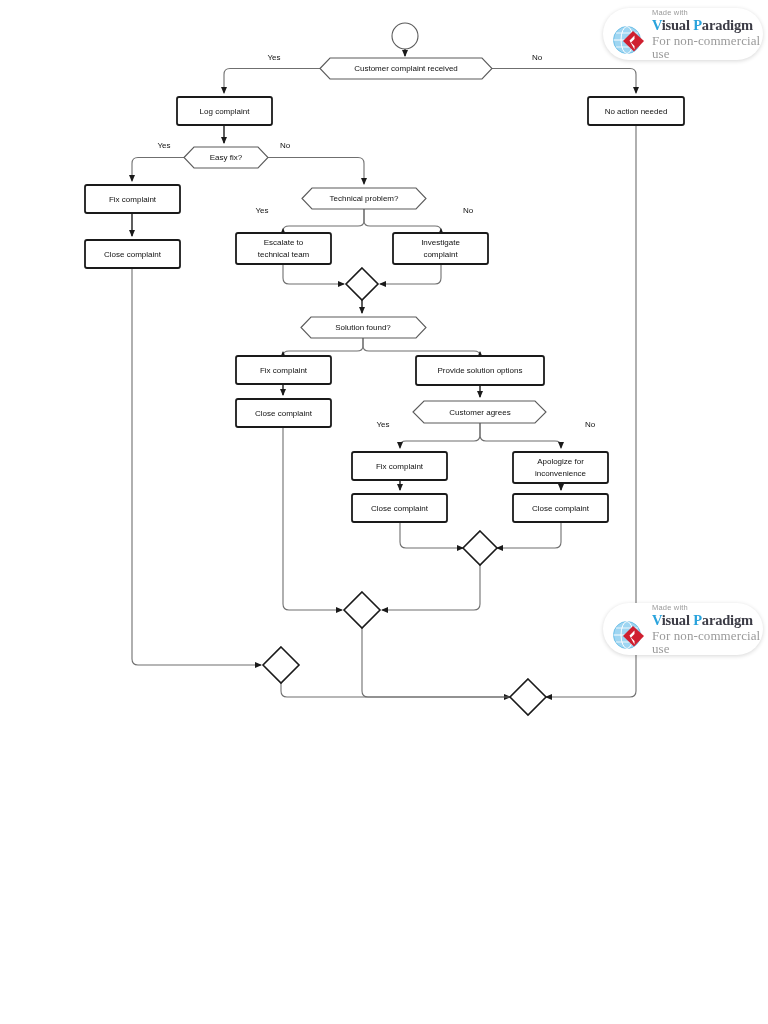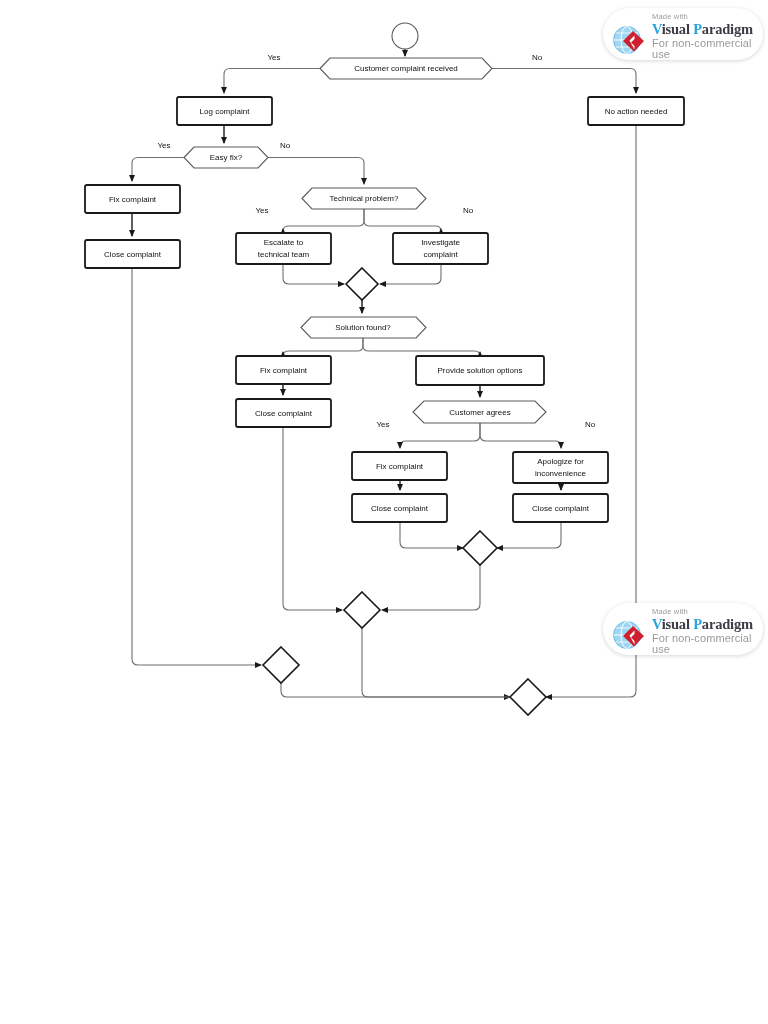--- a/index.html
+++ b/index.html
@@ -98,22 +98,22 @@
   .wm-title {
     font-family: Liberation Serif, serif;
     font-size: 14.5px;
     font-weight: bold;
     color: #3c3c46;
     letter-spacing: -0.2px;
     white-space: nowrap;
   }
   .wm-title .vp-accent { color: #29a3dc; }
   .wm-sub {
-    font-family: Liberation Sans, sans-serif;
-    font-size: 11px;
+    font-family: Liberation Serif, serif;
+    font-size: 13px;
     color: #9a9a9a;
     margin-top: 2px;
     letter-spacing: 0.1px;
   }
 </style>
 </head>
 <body>
 
 <div id="flow-root">
   <svg width="768" height="1024" viewBox="0 0 768 1024">

